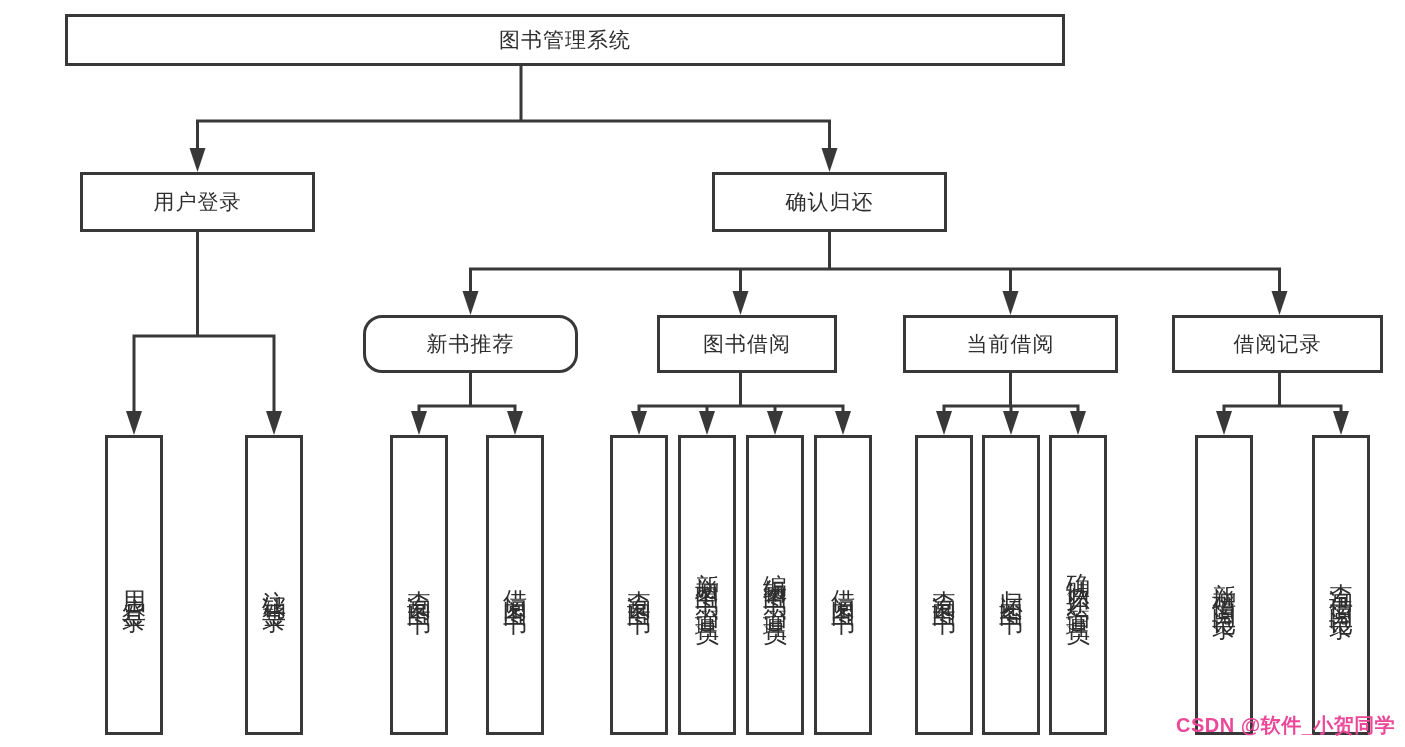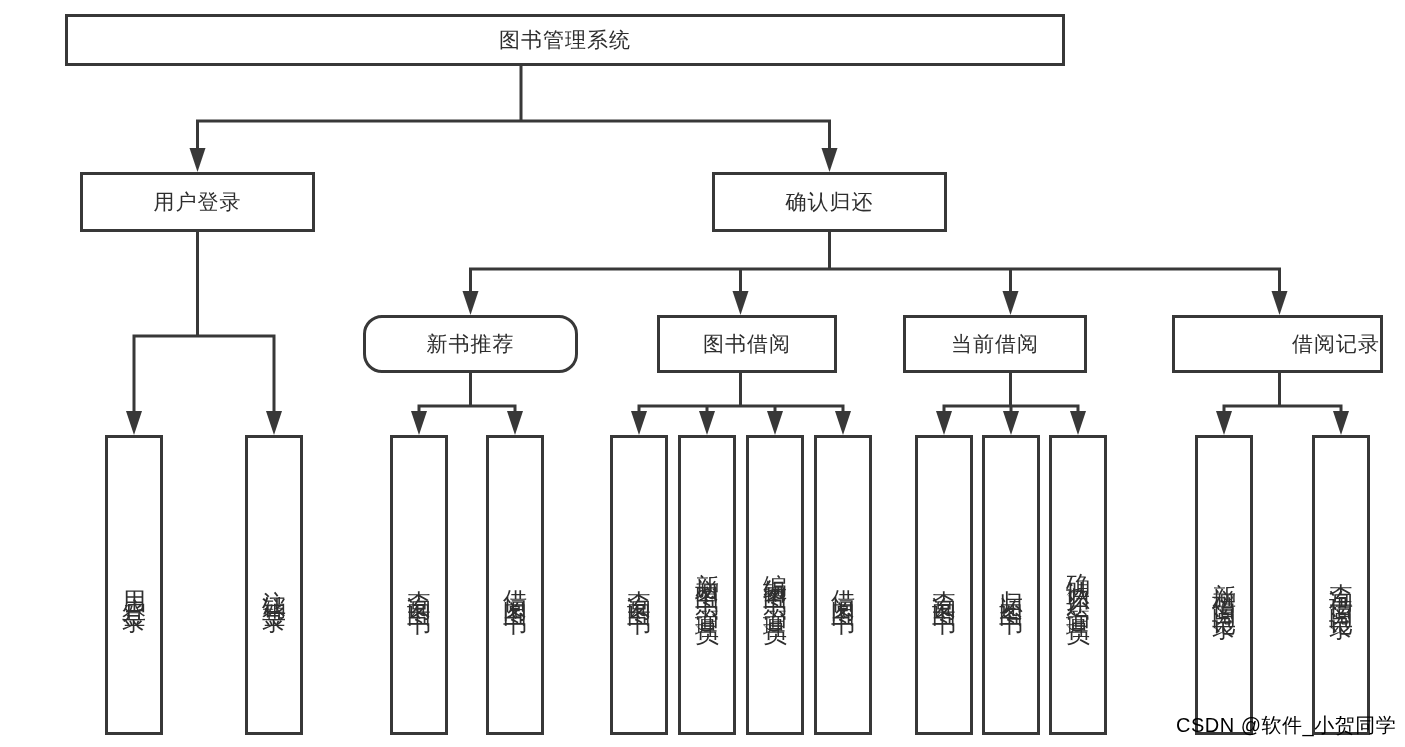--- a/index.html
+++ b/index.html
@@ -11,22 +11,22 @@
   .box {
     position:absolute; box-sizing:border-box; background:#ffffff;
     border:3px solid #383838; display:flex; align-items:center; justify-content:center;
   }
   .h-label { font-size:21px; letter-spacing:1px; white-space:nowrap; }
   .root  { left:21px;  top:14px;  width:1000px; height:52px;margin-left:44px; }
   .l2a   { left:80px;  top:172px; width:235px;  height:60px; }
   .l2b   { left:712px; top:172px; width:235px;  height:60px; }
   .l3-1  { left:363px; top:315px; width:215px;  height:58px;border-radius:19px; }
   .l3-2  { left:633px; top:315px; width:180px;  height:58px;margin-left:24px; }
-  .l3-3  { left:903px; top:315px; width:184px;  height:58px; }
-  .l3-4  { left:1172px;top:315px; width:211px;  height:58px;justify-content:flex-end; }
+  .l3-3  { left:903px; top:315px; width:215px;  height:58px; }
+  .l3-4  { left:1172px;top:315px; width:211px;  height:58px; }
   .leaf  { top:435px; width:58px; height:300px; }
   .vtext {
     writing-mode:vertical-rl; text-orientation:mixed;
     font-size:24px; line-height:1; letter-spacing:7px; white-space:nowrap;
   }
   .a1 { left:105px; }  .a2 { left:245px; }
   .b1 { left:390px; }  .b2 { left:486px; }
   .c1 { left:610px; }  .c2 { left:678px; }  .c3 { left:746px; }  .c4 { left:814px; }
   .d1 { left:915px; }  .d2 { left:982px; }  .d3 { left:1049px; }
   .e1 { left:1195px; } .e2 { left:1312px; }
@@ -141,15 +141,15 @@
     <span class="vtext">确认归还（管理员）</span>
   </div>
 
   <div class="box leaf e1">
     <span class="vtext">新增借阅记录</span>
   </div>
   <div class="box leaf e2">
     <span class="vtext">查询借阅记录</span>
   </div>
 
-  <div class="watermark" style="color: #000000;">CSDN @软件_小贺同学</div>
+  <div class="watermark" style="color: #ec4899; font-weight: bold;">CSDN @软件_小贺同学</div>
 
 </div>
 
 </body></html>

